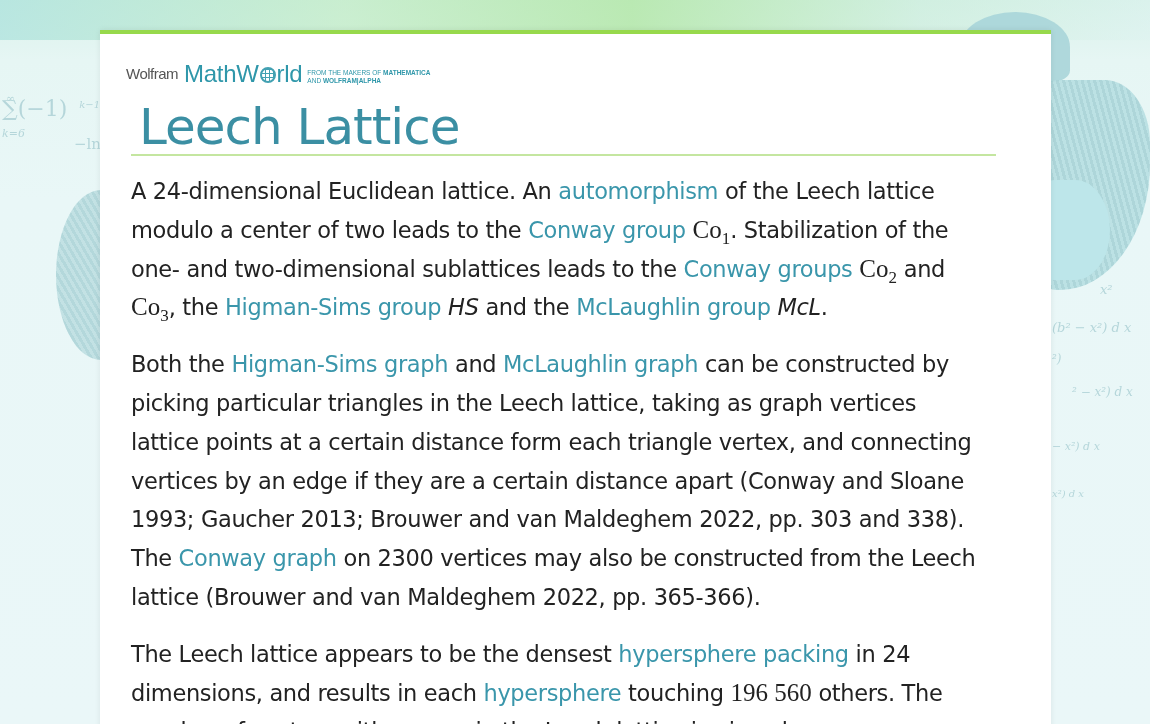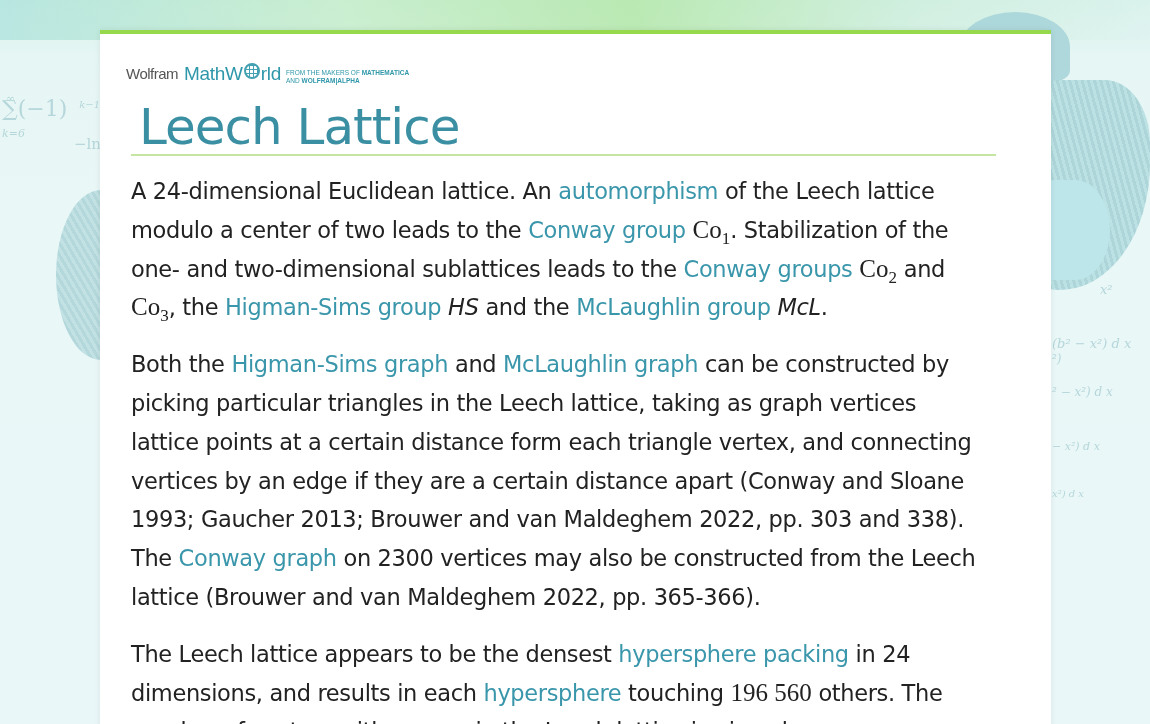--- a/index.html
+++ b/index.html
@@ -17,21 +17,21 @@
     position:absolute; color:#b5d6da; font-family:"DejaVu Serif", serif; font-style:italic; white-space:nowrap;
   }
   .bg-shape { position:absolute; border-radius:50%; }
   .card {
     position:absolute; left:100px; top:30px; width:951px; height:720px;
     background:#ffffff; border-top:4px solid #97d94c;
     box-shadow: 0 0 6px rgba(0,0,0,0.08);
   }
   .logo { position:absolute; left:26px; top:26px; display:flex; align-items:flex-end; height:26px; }
   .logo-wolfram { font-size:15px; color:#555555; letter-spacing:-0.5px; line-height:24px; }
-  .logo-mathworld { font-size:19px; color:#2f97aa; letter-spacing:-0.3px; line-height:24px; margin-left:6px; display:flex; align-items:flex-start; }
+  .logo-mathworld { font-size:24px; color:#2f97aa; letter-spacing:-0.3px; line-height:24px; margin-left:6px; display:flex; align-items:center; }
   .globe { display:inline-block; width:16px; height:16px; border:2px solid #2f97aa; border-radius:50%; margin:0 1px; position:relative; top:1px; box-sizing:border-box;
     background: repeating-linear-gradient(90deg, transparent 0 3px, #2f97aa 3px 4px), repeating-linear-gradient(0deg, transparent 0 3px, #2f97aa 3px 4px); opacity:0.9; }
   .logo-tag { margin-left:5px; font-size:6.5px; line-height:7.5px; color:#2f97aa; padding-bottom:2px; }
   .logo-tag b { font-weight:bold; }
   .page-title {
     position:absolute; left:31px; top:55px; margin:8px; font-size:50px; font-weight:normal;
     color:#3b8fa3; font-family:"DejaVu Sans", sans-serif; letter-spacing:-1px; line-height:60px;
   }
   .title-rule { position:absolute; left:31px; top:120px; width:865px; height:2px; background:#c4e6a0; }
   .content { position:absolute; left:31px; top:138px; width:870px; color:#222222; font-size:22.5px; line-height:38.8px; font-family:"DejaVu Sans", sans-serif; letter-spacing:-0.35px; }
@@ -51,23 +51,23 @@
   <div class="bg-math" style="left:2px;top:96px;font-size:22px;font-style:normal;"><span>∑(−1)</span><sup style="font-size:10px;font-style:italic;margin-left:12px;">k−1</sup></div>
   <div class="bg-math" style="left:2px;top:127px;font-size:11px;">k=6</div>
   <div class="bg-math" style="left:74px;top:135px;font-size:15px;font-style:normal;">−ln</div>
 
   <div class="bg-shape" style="left:56px;top:190px;width:90px;height:170px;background:repeating-linear-gradient(60deg,#a6d0d4 0 3px,#b9dcdf 3px 6px);border-radius:50% 10% 10% 50%;opacity:0.8;"></div>
 
   <div class="bg-shape" style="left:960px;top:12px;width:110px;height:70px;background:#a9d5d9;border-radius:60% 60% 20% 20%;opacity:0.9;"></div>
   <div class="bg-shape" style="left:1000px;top:80px;width:150px;height:210px;background:repeating-linear-gradient(75deg,#a7d2d6 0 3px,#b7dfe2 3px 6px);border-radius:40% 30% 60% 40%;opacity:0.9;"></div>
   <div class="bg-shape" style="left:1040px;top:180px;width:70px;height:100px;background:#bde6ea;border-radius:20% 50% 50% 20%;"></div>
   <div class="bg-math" style="left:1052px;top:282px;font-size:13px;padding-left:48px;">x²</div>
-  <div class="bg-math" style="left:1052px;top:320px;font-size:13px;margin-top:16px;">(b² − x²)  d x</div>
+  <div class="bg-math" style="left:1052px;top:320px;font-size:13px;">(b² − x²)  d x</div>
   <div class="bg-math" style="left:1052px;top:352px;font-size:12px;">²)</div>
-  <div class="bg-math" style="left:1052px;top:385px;font-size:12px;">² − x²)  d x</div>
+  <div class="bg-math" style="left:1052px;top:385px;font-size:12px;padding-left:20px;">² − x²)  d x</div>
   <div class="bg-math" style="left:1052px;top:440px;font-size:11px;">− x²)  d x</div>
   <div class="bg-math" style="left:1052px;top:488px;font-size:10px;">x²)  d x</div>
 </div>
 
 <div class="card">
   <a class="logo">
     <span class="logo-wolfram">Wolfram</span>
     <span class="logo-mathworld">
       <span>MathW</span>
         <span class="globe"></span>

